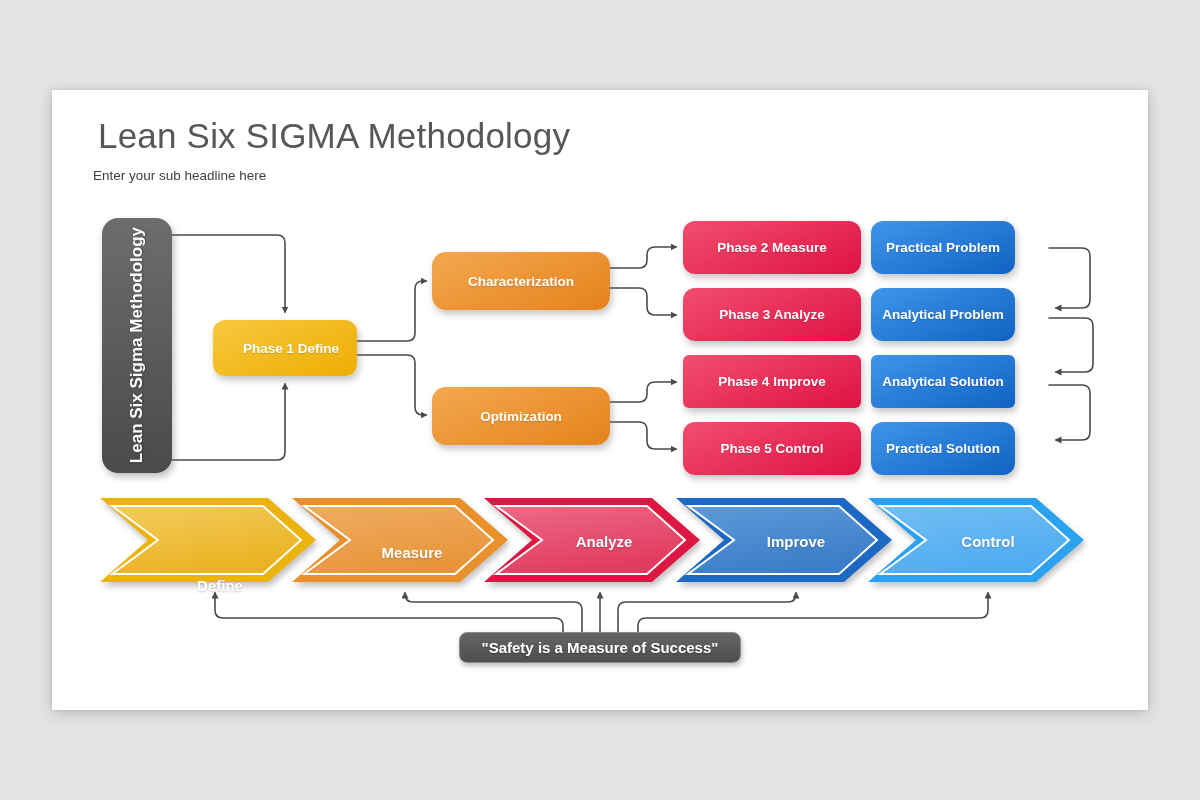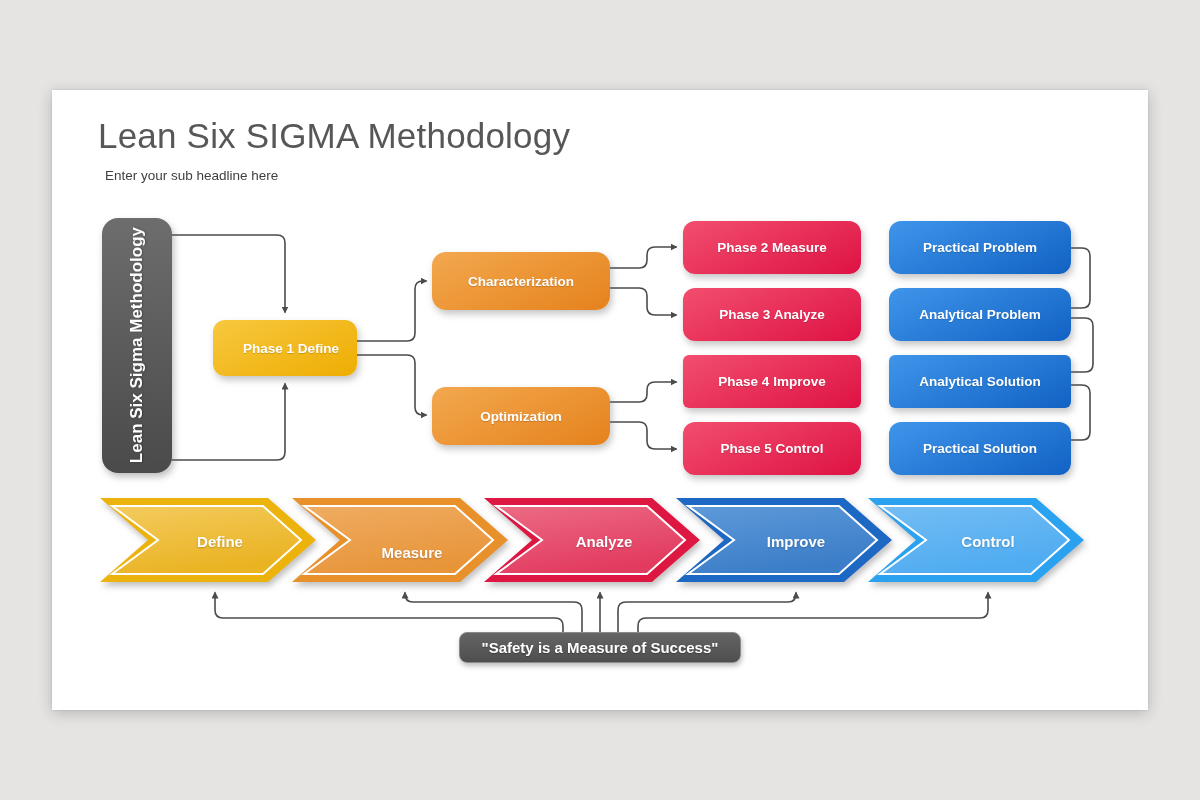--- a/index.html
+++ b/index.html
@@ -13,21 +13,21 @@
   .slide {
     position:absolute; left:52px; top:90px; width:1096px; height:620px;
     background:#ffffff;
     box-shadow:0 3px 14px rgba(0,0,0,0.20), 0 0 2px rgba(0,0,0,0.12);
   }
   .title {
     position:absolute; left:46px; top:26px;
     font-size:35px; font-weight:400; color:#575757; letter-spacing:0.2px;
   }
   .subtitle {
-    position:absolute; left:53px; top:78px;
+    position:absolute; left:41px; top:78px;
     font-size:13.5px; color:#3f3f3f;
   }
   svg.layer { position:absolute; left:0; top:0; width:1096px; height:620px; }
 
   .node {
     position:absolute; display:flex; align-items:center; justify-content:center;
     color:#ffffff; font-weight:bold; font-size:13.5px; text-align:center;
     border-radius:12px;
     box-shadow:2px 4px 7px rgba(110,110,110,0.40);
     text-shadow:0 1px 1px rgba(0,0,0,0.18);
@@ -45,30 +45,30 @@
   }
   .yellow { background:linear-gradient(155deg,#f7c83f 0%,#eead02 100%); }
   .orange { background:linear-gradient(155deg,#f3a84f 0%,#e5821c 100%); }
   .pink   { background:linear-gradient(155deg,#f24e6e 0%,#de1244 100%); }
   .blue   { background:linear-gradient(155deg,#3f95ea 0%,#1162c3 100%); }
 
   .phase1 { left:161px; top:230px; width:144px; height:56px;padding-left:12px; }
   .branch { left:380px; width:178px; height:58px; border-radius:14px; }
   .b0 { top:162px; } .b1 { top:297px; }
   .pcol { left:631px; width:178px; height:53px; }
-  .qcol { left:837px; width:182px; height:53px; }
+  .qcol { left:819px; width:144px; height:53px; }
   .r0 { top:131px; } .r1 { top:198px; } .r2 { top:265px;border-radius:6px; } .r3 { top:332px; }
 
   .chev-label {
     position:absolute; width:180px; top:437px; height:28px;
     display:flex; align-items:center; justify-content:center;
     color:#fff; font-weight:bold; font-size:15px;
     text-shadow:0 1px 2px rgba(0,0,0,0.22);
   }
-  .cl0 { left:78px; } .cl1 { left:270px;margin-top:11px; } .cl2 { left:462px; } .cl3 { left:654px; } .cl4 { left:846px; }
+  .cl0 { left:78px;margin-top:44px; } .cl1 { left:270px;margin-top:11px; } .cl2 { left:462px; } .cl3 { left:654px; } .cl4 { left:846px; }
 
   .footer-box {
     position:absolute; left:407px; top:542px; width:282px; height:31px;
     background:linear-gradient(180deg,#656565 0%,#4e4e4e 100%);
     border:1px solid #8a8a8a; border-radius:8px;
     display:flex; align-items:center; justify-content:center;
     color:#fff; font-weight:bold; font-size:15px;
     box-shadow:1px 3px 5px rgba(110,110,110,0.45);
     text-shadow:0 1px 1px rgba(0,0,0,0.3);
   }

